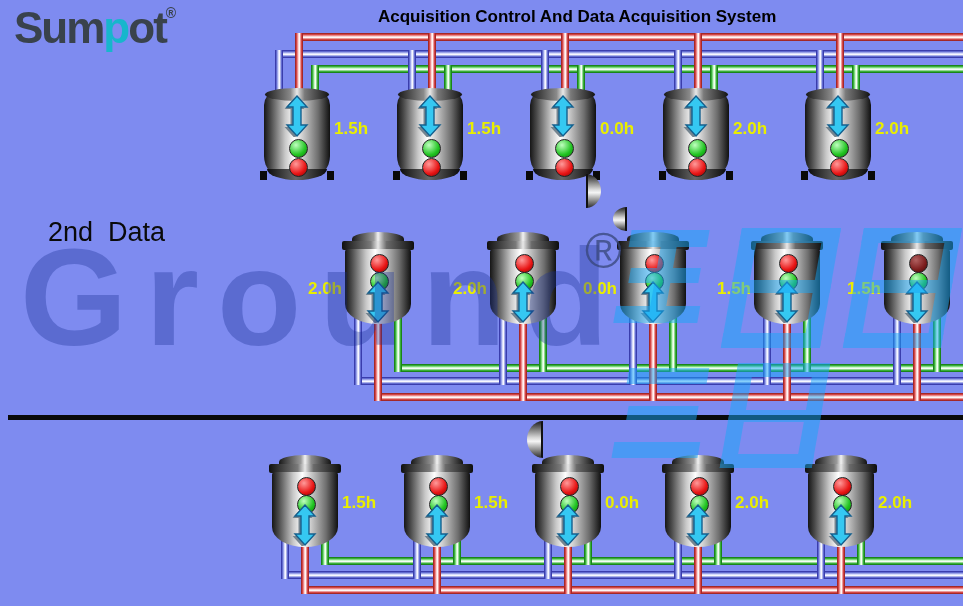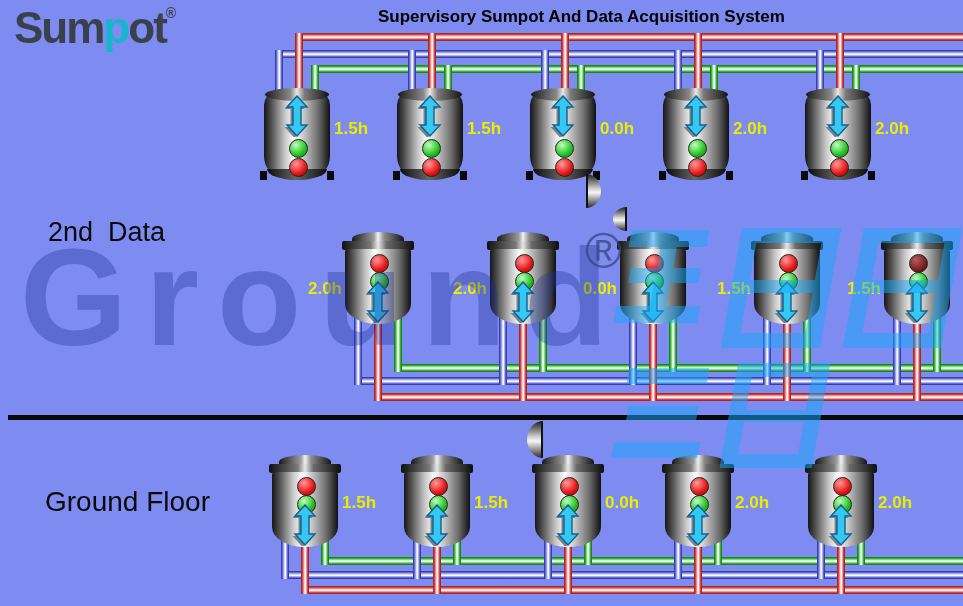--- a/index.html
+++ b/index.html
@@ -68,24 +68,23 @@
   .hm.bulge-left{border-radius:100% 0 0 100%/50% 0 0 50%;
      background:linear-gradient(180deg,#1c1c1c,#d8d8d8 45%,#f5f5f5 55%,#2a2a2a);border-right:2px solid #111;}
 </style>
 </head>
 <body>
 
 <div id="screen">
 
   <div id="logo"><span class="lg-dark">Sum</span><span class="lg-teal">p</span><span class="lg-dark">ot</span><span class="lg-reg">®</span></div>
 
-  <div id="title">Supervisory Sumpot And Data Acquisition System</div>
+  <div id="title">Acquisition Control And Data Acquisition System</div>
 
   <div id="floor2" class="floor-label">2nd  Data</div>
-  <div id="floorG" class="floor-label">Ground Floor</div>
   <div id="divider"></div>
 
   <div id="plant">
       <div class="pipe pipe-h red" style="left: 295px; top: 33px; width: 668px; height: 8px;"></div>
       <div class="pipe pipe-h blue" style="left: 275px; top: 50px; width: 688px; height: 8px;"></div>
       <div class="pipe pipe-h green" style="left: 311px; top: 65px; width: 652px; height: 8px;"></div>
       <div class="pipe pipe-v blue" style="left: 275px; top: 50px; width: 8px; height: 46px;"></div>
       <div class="pipe pipe-v red" style="left: 295px; top: 33px; width: 8px; height: 63px;"></div>
       <div class="pipe pipe-v green" style="left: 311px; top: 65px; width: 8px; height: 31px;"></div>
       <div class="pipe pipe-v blue" style="left: 408px; top: 50px; width: 8px; height: 46px;"></div>

